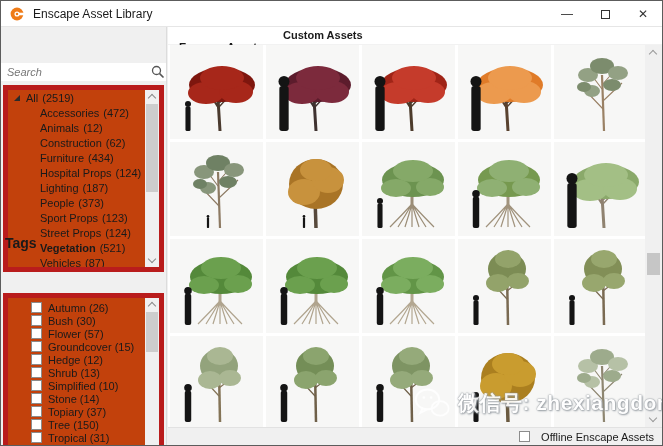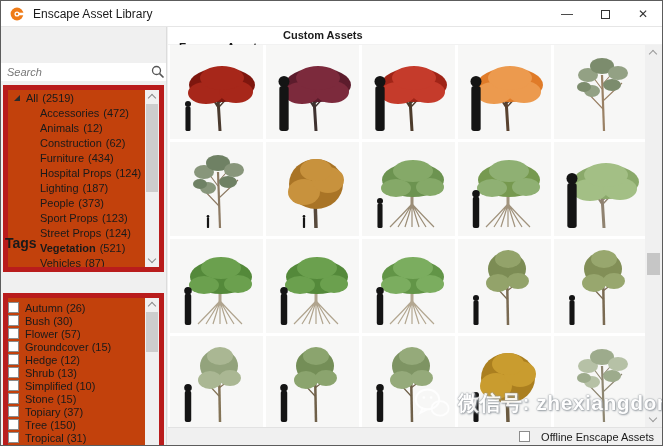--- a/index.html
+++ b/index.html
@@ -50,21 +50,21 @@
   }
   .tree-row { height:15px; display:flex; align-items:center; font-size:11px; color:#1a1a1a; white-space:nowrap; }
   .tree-root { padding-left:6px; }
   .tree-child { padding-left:32px; }
   .expander {
     width:0; height:0; border-bottom:6px solid #2b2b2b; border-left:6px solid transparent;
     margin-right:6px; flex:0 0 auto;
   }
   .tree-label { margin-right:4px; }
   .tree-label.bold { font-weight:bold; }
-  .tag-row { height:13px; display:flex; align-items:center; font-size:11px; color:#1a1a1a; padding-left:0; white-space:nowrap; }
+  .tag-row { height:13px; display:flex; align-items:center; font-size:11px; color:#1a1a1a; padding-left:23px; white-space:nowrap; }
   .checkbox {
     width:11px; height:11px; border:1px solid #8c8c8c; background:#fff; margin-right:6px; flex:0 0 auto;
   }
   
   .sb {
     position:absolute; top:0; right:0; width:14px; bottom:0; background:#f0f0f0;
   }
   .sb .chev { position:absolute; left:4px; width:6px; height:6px; border-left:1px solid #8a8a8a; border-top:1px solid #8a8a8a; }
   .sb .chev.up { top:5px; transform:rotate(45deg); }
   .sb .chev.down { bottom:5px; transform:rotate(225deg); }
@@ -231,21 +231,21 @@
           <div class="tag-row">
             <span class="checkbox"></span>
             <span>Shrub (13)</span>
           </div>
           <div class="tag-row">
             <span class="checkbox"></span>
             <span>Simplified (10)</span>
           </div>
           <div class="tag-row">
             <span class="checkbox"></span>
-            <span>Stone (15)</span>
+            <span>Stone (14)</span>
           </div>
           <div class="tag-row">
             <span class="checkbox"></span>
             <span>Topiary (37)</span>
           </div>
           <div class="tag-row">
             <span class="checkbox"></span>
             <span>Tree (150)</span>
           </div>
           <div class="tag-row">

